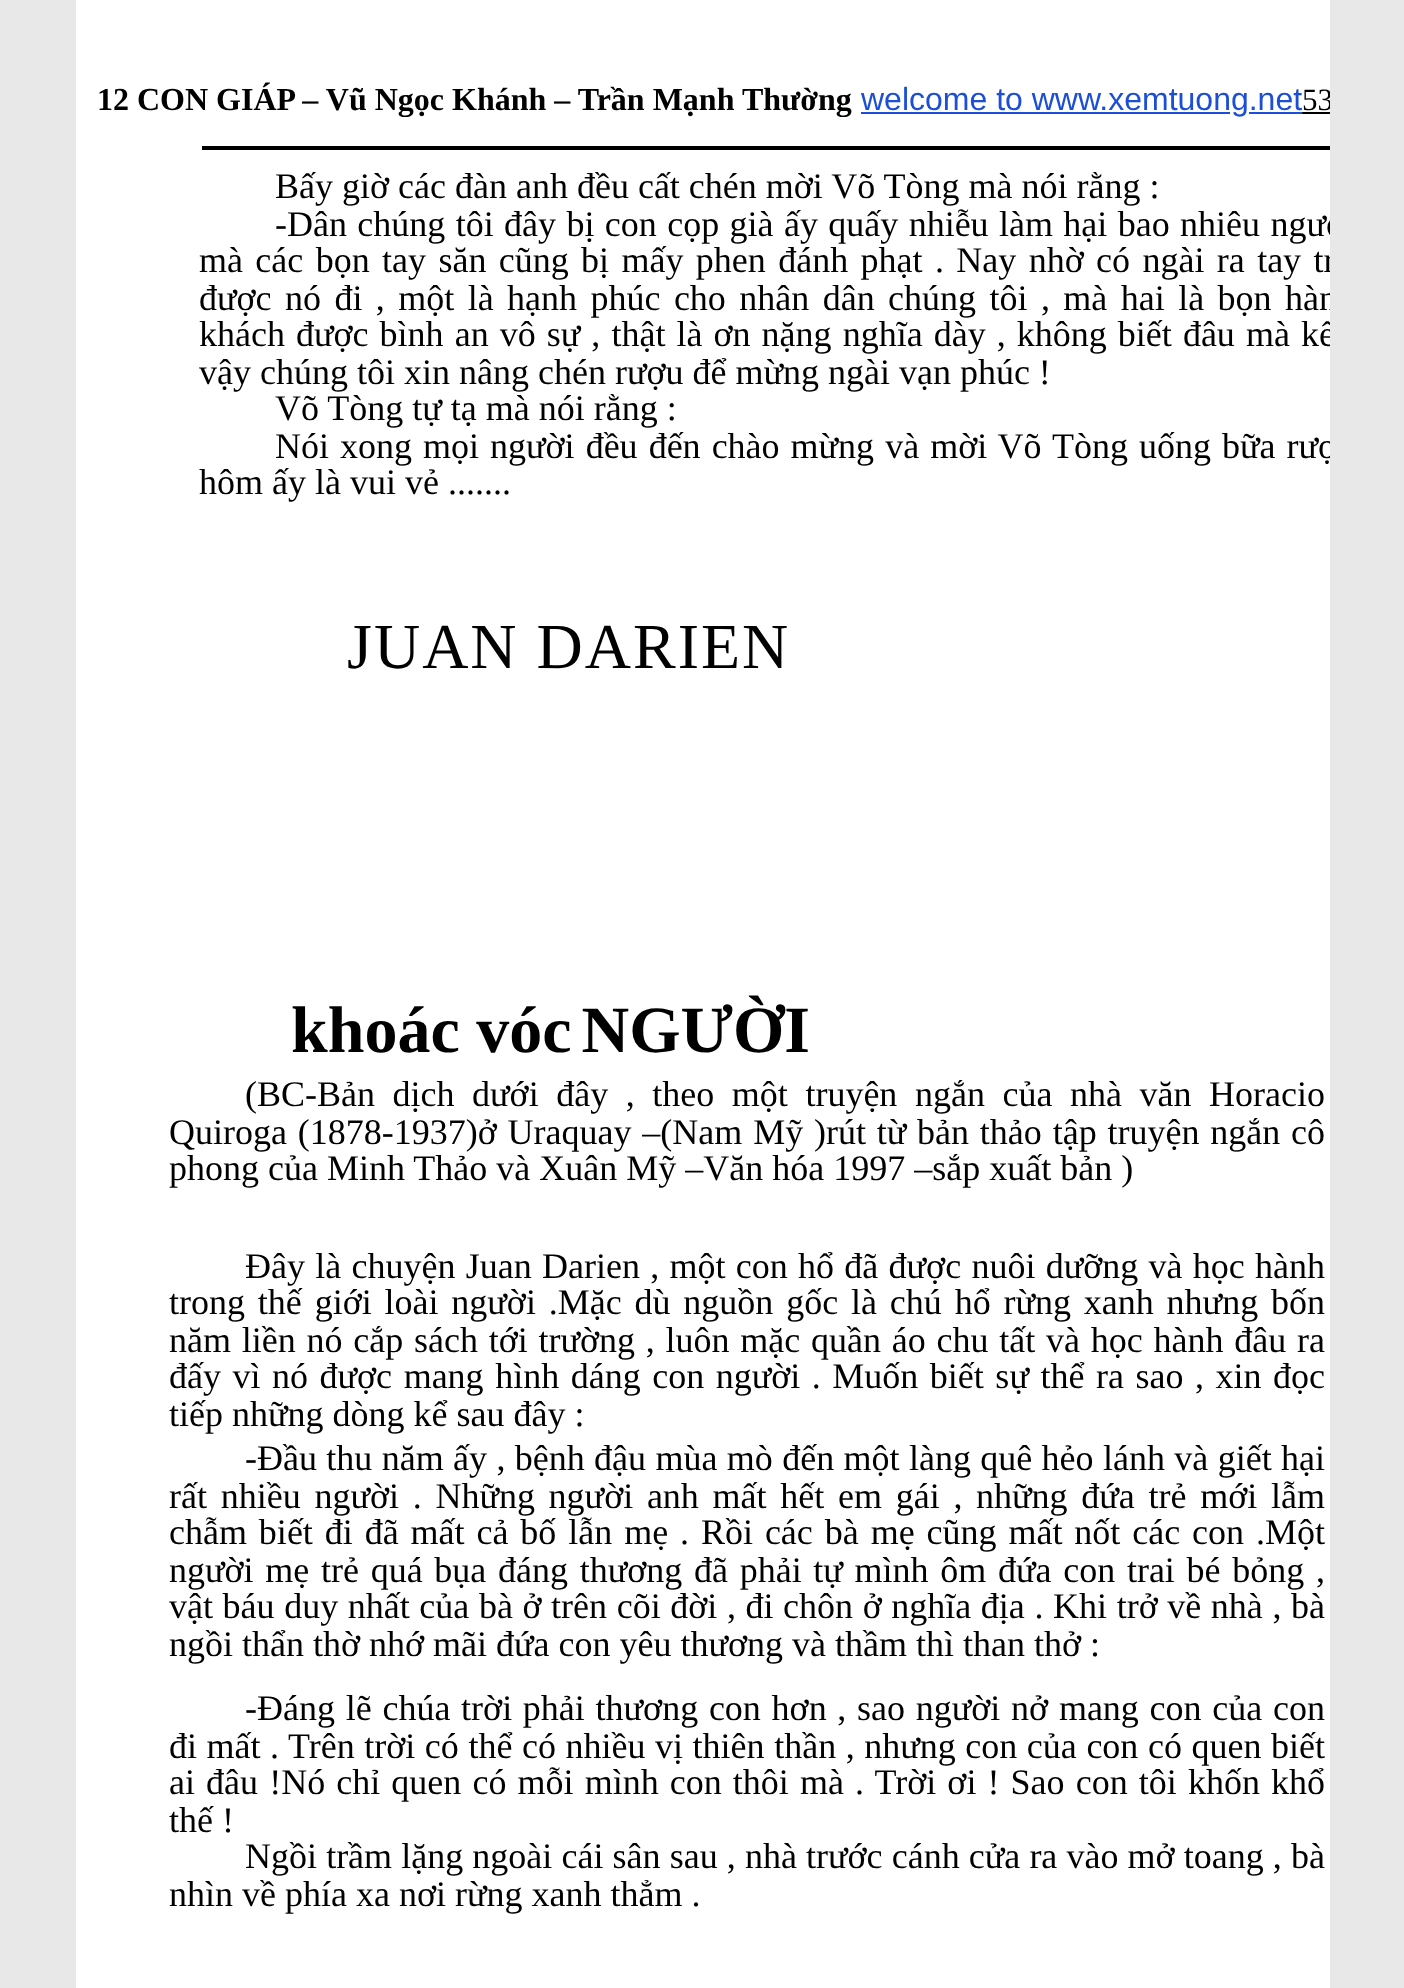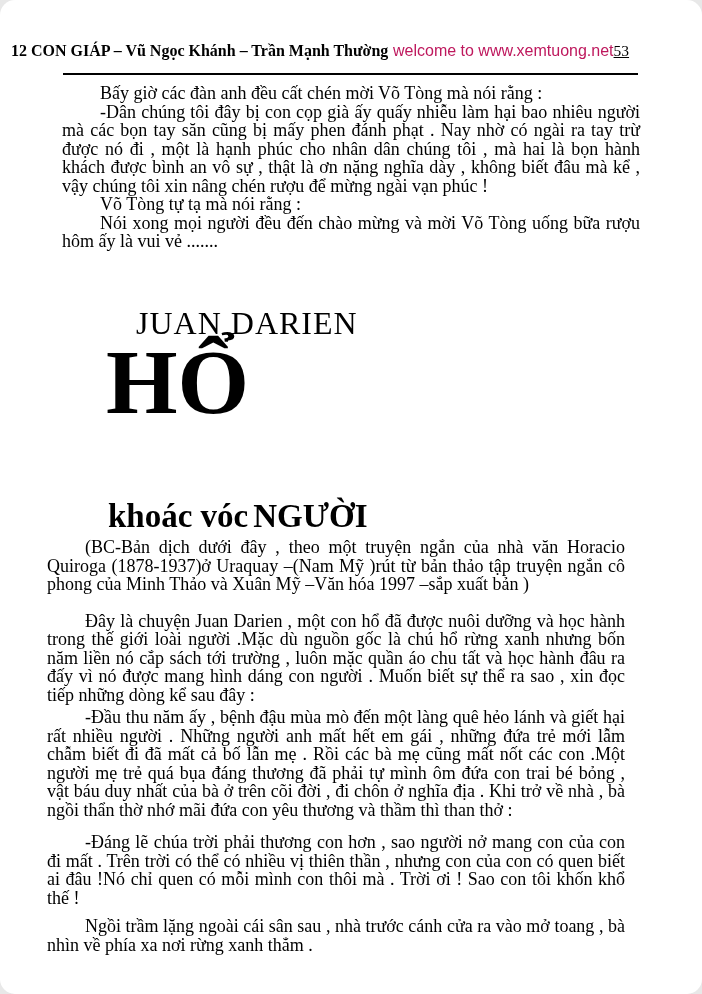--- a/index.html
+++ b/index.html
@@ -1,58 +1,57 @@
 <!DOCTYPE html>
 <html><head>
 <meta charset="utf-8">
 <style>
   html,body { margin:0; padding:0; background:#e8e8e8; }
   .page {
     position:relative;
-    width:702px; height:994px;
+    width:627px; height:994px;
     margin:0 auto;
     background:#ffffff;
     font-family:"Liberation Serif", serif;
     color:#000;
     overflow:hidden;
-    border-radius:15px;
   }
   
   .hdr-title {
     position:absolute; left:11px; top:42px;
     font-size:16px; font-weight:bold; white-space:nowrap;
   }
   .hdr-right {
     position:absolute; left:393px; top:42px; white-space:nowrap;
   }
   .hdr-link {
     font-family:"Liberation Sans", sans-serif;
-    font-size:16px; color:#be185d;
+    font-size:16px; text-decoration:underline; color:#1d4ed8;
   }
   .hdr-pagenum { font-size:15.5px;text-decoration:underline; }
   .hdr-rule {
     position:absolute; left:63px; top:73px;
     width:575px; height:2px; background:#000;
   }
   
   .content-top {
     position:absolute; left:62px; top:84px; width:578px;
   }
   .content-story {
     position:absolute; left:47px; top:538px; width:578px;
   }
   .para {
     margin:0; text-align:justify; text-indent:38px;
     font-size:18px; line-height:18.5px;
   }
   .content-story .para + .para { margin-top:16px; }
-  .content-story .para.g18 { margin-top:18px; }
+  .content-story .para.g18 { margin-top:30px; }
   .content-story .para.g17 { margin-top:4px; }
   .content-story .para.g14 { margin-top:14px; }
-  .content-story .para.g10 { margin-top:10px; }
+  .content-story .para.g10 { margin-top:0; }
   
   .tb-author {
     position:absolute; left:108px; top:305px;
     font-size:32px; letter-spacing:1px; white-space:nowrap;margin-left:28px;
   }
   .tb-main {
     position:absolute; left:106px; top:336px;
     font-size:92px; font-weight:bold; line-height:1; white-space:nowrap;
   }
   .tb-sub {
@@ -76,21 +75,20 @@
 
   <div class="content-top">
     <p class="para">Bấy giờ các đàn anh đều cất chén mời Võ Tòng mà nói rằng :</p>
     <p class="para">-Dân chúng tôi đây bị con cọp già ấy quấy nhiễu làm hại bao nhiêu người mà các bọn tay săn cũng bị mấy phen đánh phạt . Nay nhờ có ngài ra tay trừ được nó đi , một là hạnh phúc cho nhân dân chúng tôi , mà hai là bọn hành khách được bình an vô sự , thật là ơn nặng nghĩa dày , không biết đâu mà kể , vậy chúng tôi xin nâng chén rượu để mừng ngài vạn phúc !</p>
     <p class="para">Võ Tòng tự tạ mà nói rằng :</p>
     <p class="para">Nói xong mọi người đều đến chào mừng và mời Võ Tòng uống bữa rượu hôm ấy là vui vẻ .......</p>
   </div>
 
   <div class="tb-author">JUAN DARIEN</div>
 
-  <div class="tb-main">HỔ</div>
 
   <div class="tb-sub">
     <span>khoác vóc</span><span class="caps">NGƯỜI</span>
   </div>
 
   <div class="content-story">
     <p class="para">(BC-Bản dịch dưới đây , theo một truyện ngắn của nhà văn Horacio Quiroga (1878-1937)ở Uraquay –(Nam Mỹ )rút từ  bản thảo tập truyện ngắn cô phong của Minh Thảo và Xuân Mỹ –Văn hóa 1997 –sắp xuất bản  )</p>
     <p class="para g18">Đây là chuyện Juan Darien , một con hổ đã được nuôi dưỡng và học hành trong thế giới loài người .Mặc dù nguồn gốc là chú hổ rừng xanh nhưng bốn năm liền nó cắp sách tới trường , luôn mặc quần áo chu tất và học hành đâu ra đấy vì nó được mang hình dáng  con người . Muốn biết sự thể ra sao , xin đọc tiếp những dòng kể sau đây :</p>
     <p class="para g17">-Đầu thu năm ấy , bệnh đậu mùa mò đến một làng quê hẻo lánh và giết hại rất nhiều người . Những người anh mất hết em gái , những đứa trẻ mới lẫm chẫm biết đi đã mất cả bố lẫn mẹ . Rồi các bà mẹ cũng mất nốt các con .Một người mẹ trẻ quá bụa đáng thương đã phải tự mình ôm đứa con trai bé bỏng , vật báu duy nhất của bà ở trên cõi đời , đi chôn ở nghĩa địa . Khi trở về nhà , bà ngồi thẩn thờ nhớ mãi đứa con yêu thương và thầm thì than thở  :</p>
     <p class="para g14">-Đáng lẽ chúa trời phải thương con hơn , sao người nở mang con của con đi mất . Trên trời có thể có nhiều vị thiên thần , nhưng con của con có quen biết ai đâu !Nó chỉ quen có mỗi mình con thôi mà . Trời ơi ! Sao con tôi khốn khổ thế !</p>

